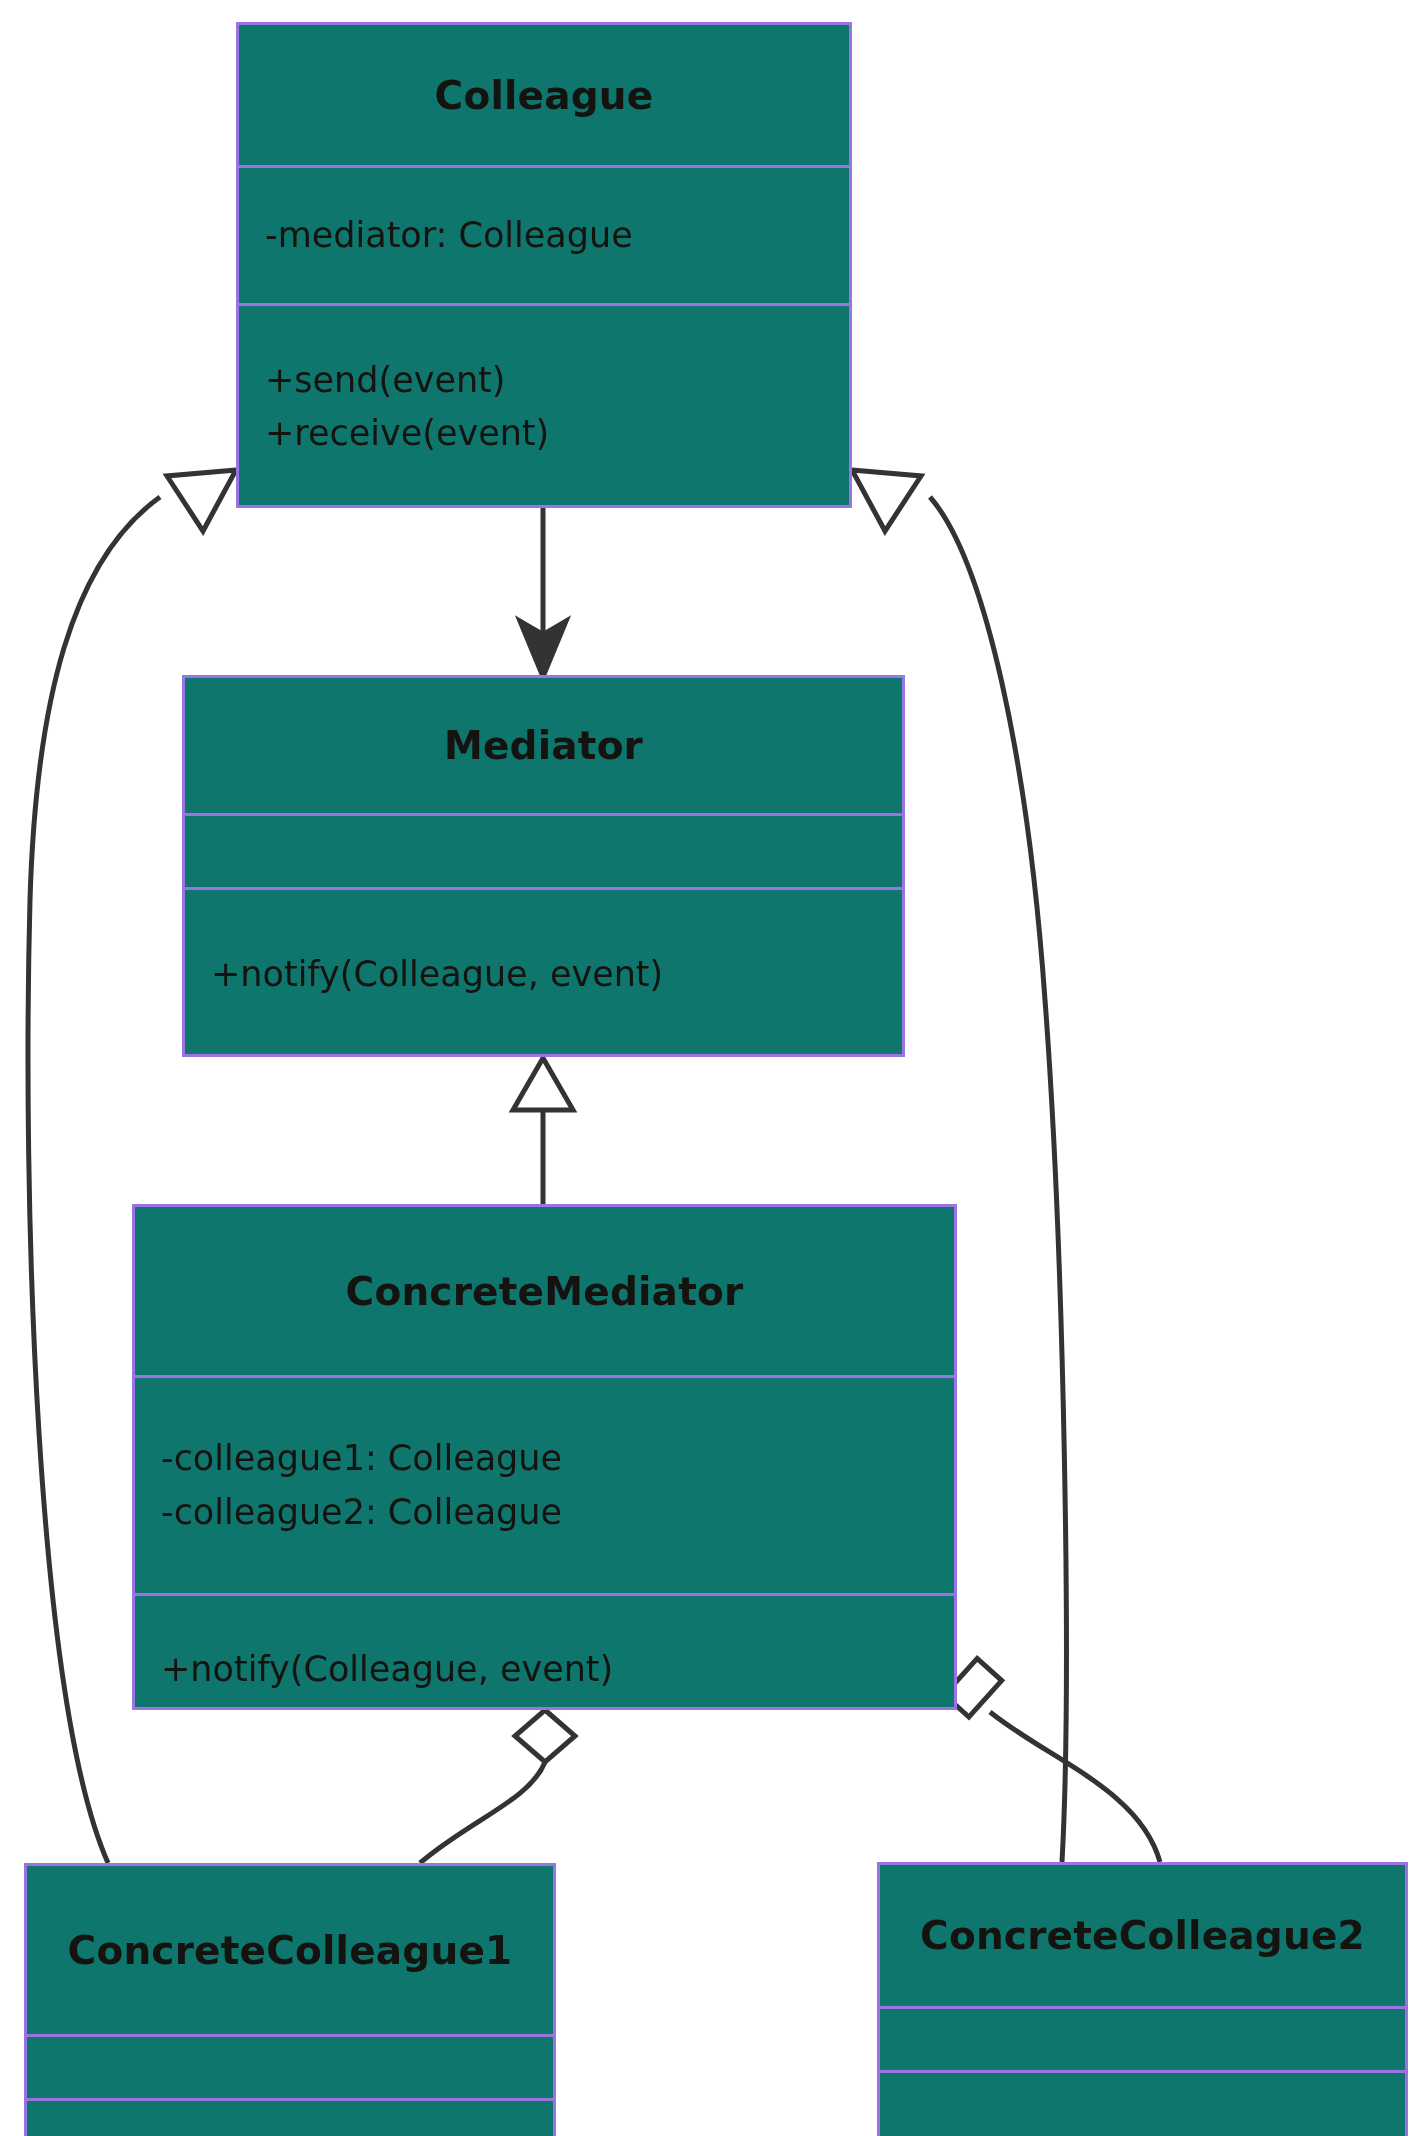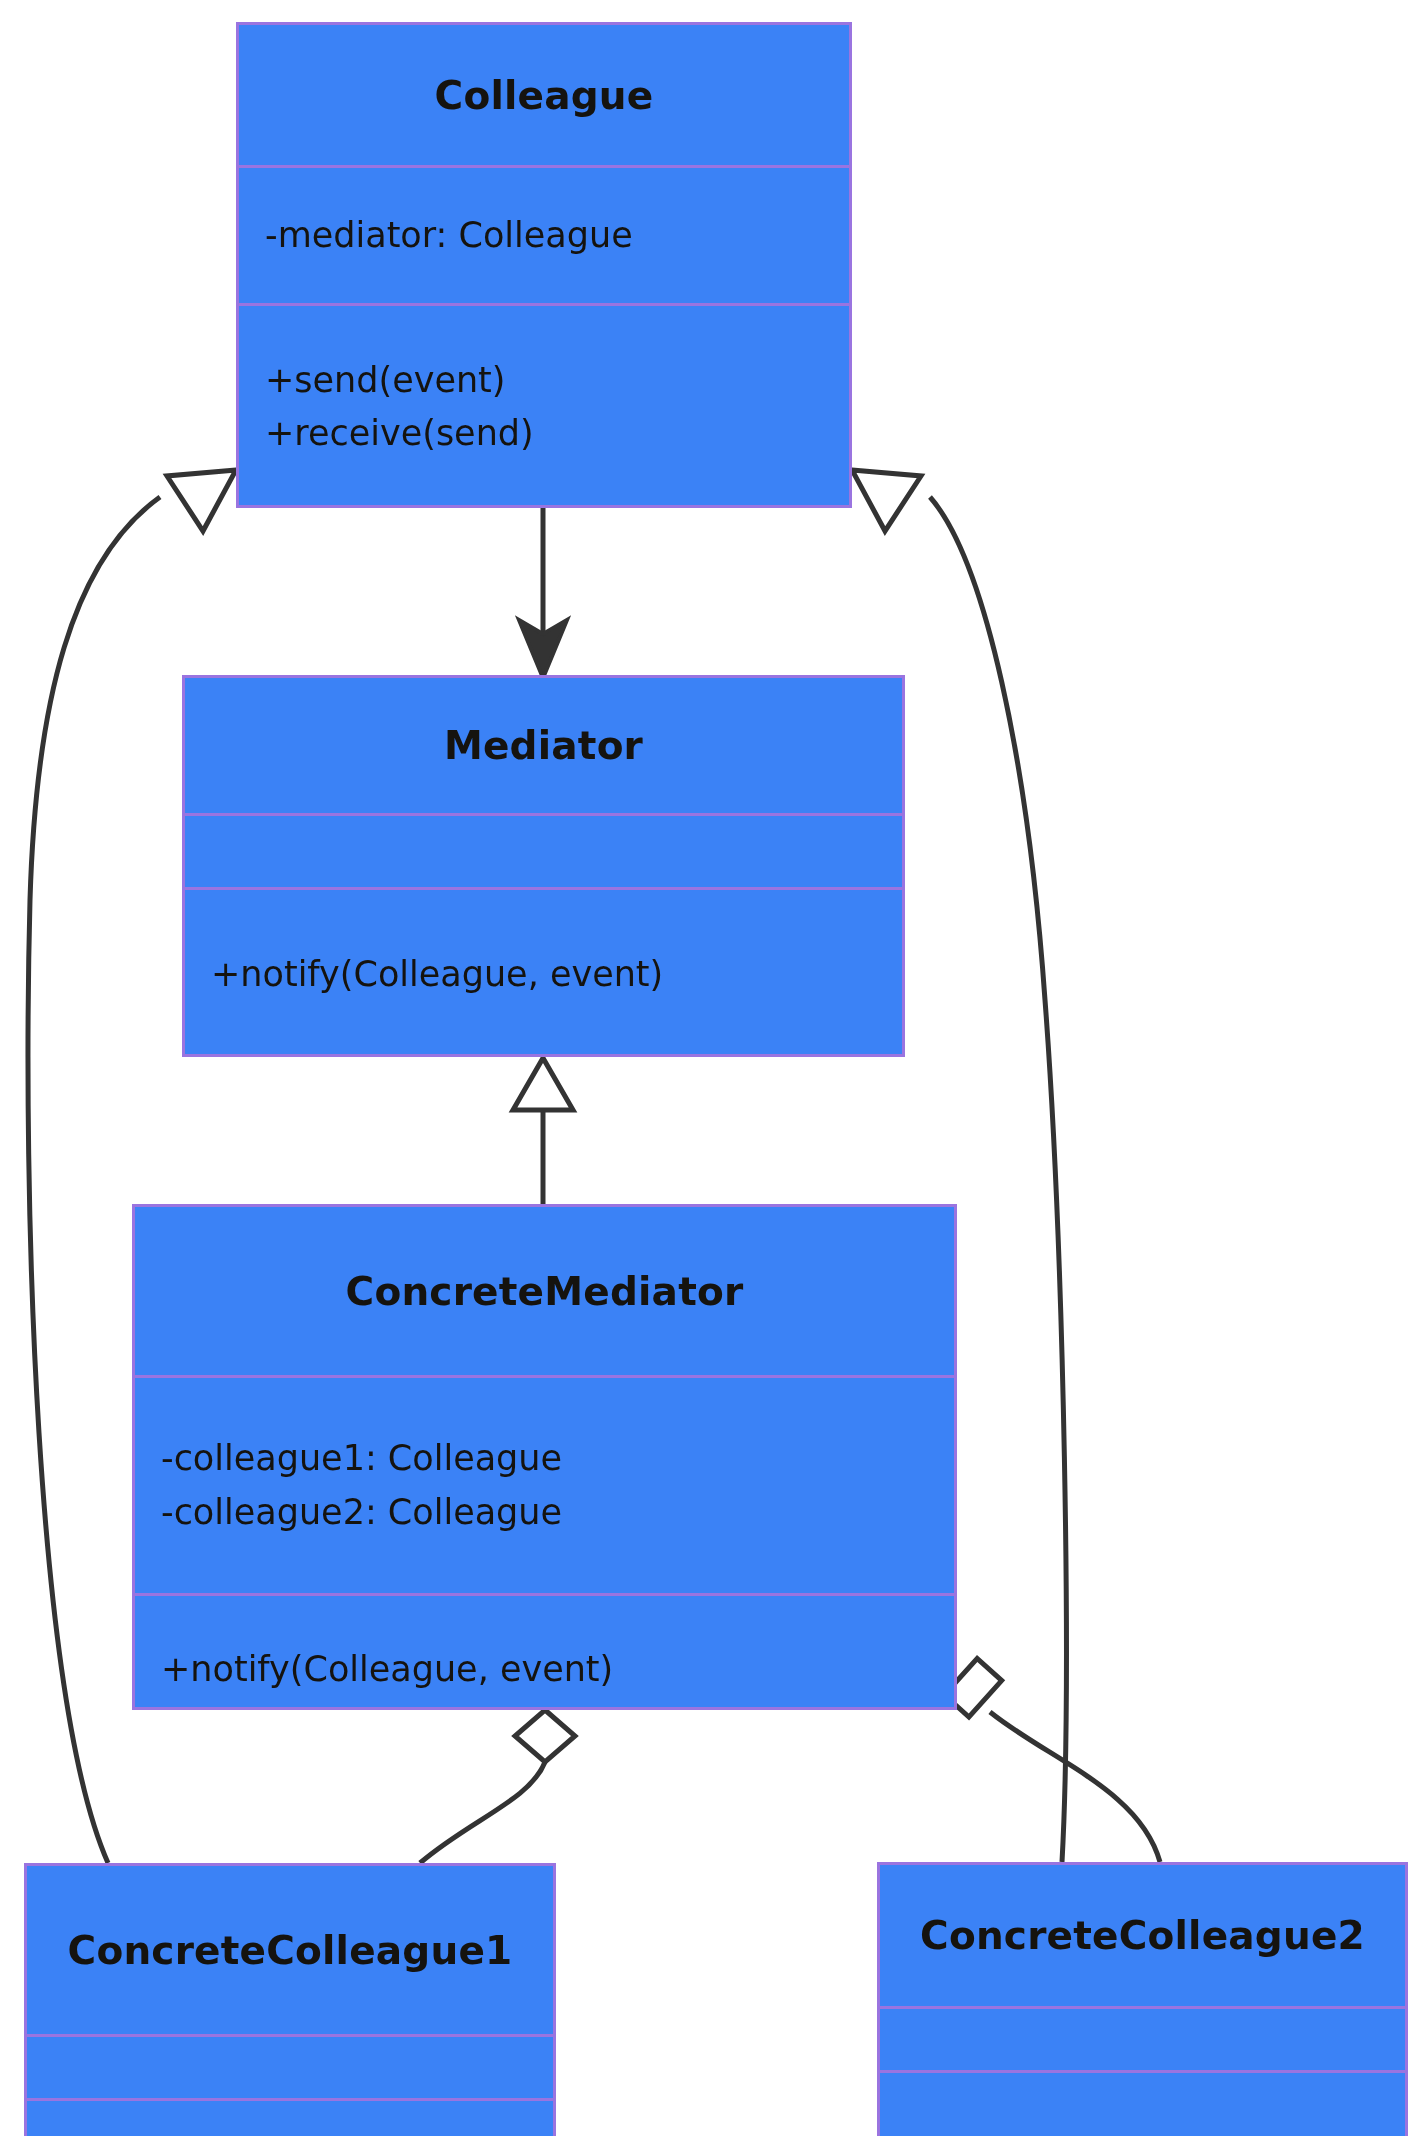--- a/index.html
+++ b/index.html
@@ -24,21 +24,21 @@
     position: absolute;
     left: 0; top: 0;
     width: 1423px;
     height: 2136px;
     z-index: 1;
     pointer-events: none;
   }
   .uml-class {
     position: absolute;
     box-sizing: border-box;
-    background: #3b82f6;
+    background: #0f766e;
     border: 3px solid #9a74e0;
     z-index: 2;
   }
   .compartment {
     box-sizing: border-box;
     display: flex;
     align-items: center;
     overflow: hidden;
   }
   .compartment + .compartment {
@@ -151,21 +151,21 @@
 
   <div class="uml-class" id="class-colleague">
     <div class="compartment title-compartment c-title">
       <span class="class-title">Colleague</span>
     </div>
     <div class="compartment body-compartment c-attrs">
       <span class="member-line">-mediator: Colleague</span>
     </div>
     <div class="compartment body-compartment c-methods">
       <span class="member-line">+send(event)</span>
-      <span class="member-line">+receive(send)</span>
+      <span class="member-line">+receive(event)</span>
     </div>
   </div>
 
   <div class="uml-class" id="class-mediator">
     <div class="compartment title-compartment c-title">
       <span class="class-title">Mediator</span>
     </div>
     <div class="compartment body-compartment c-attrs"></div>
     <div class="compartment body-compartment c-methods">
       <span class="member-line">+notify(Colleague, event)</span>

